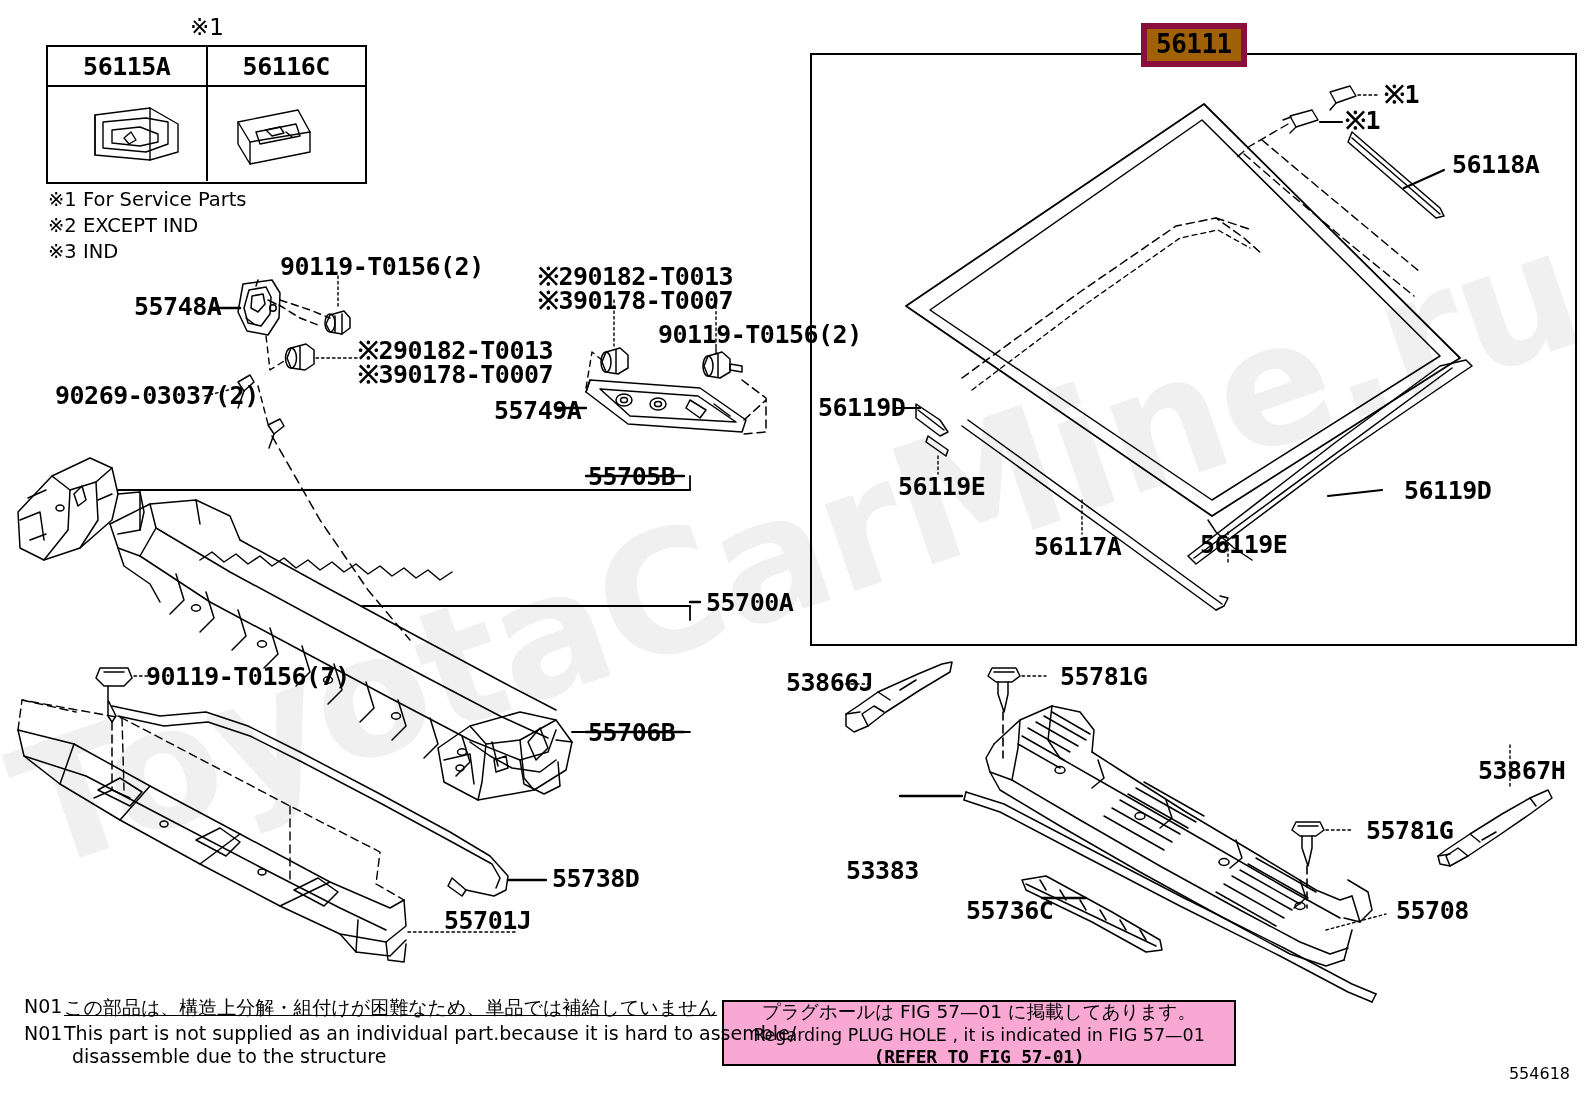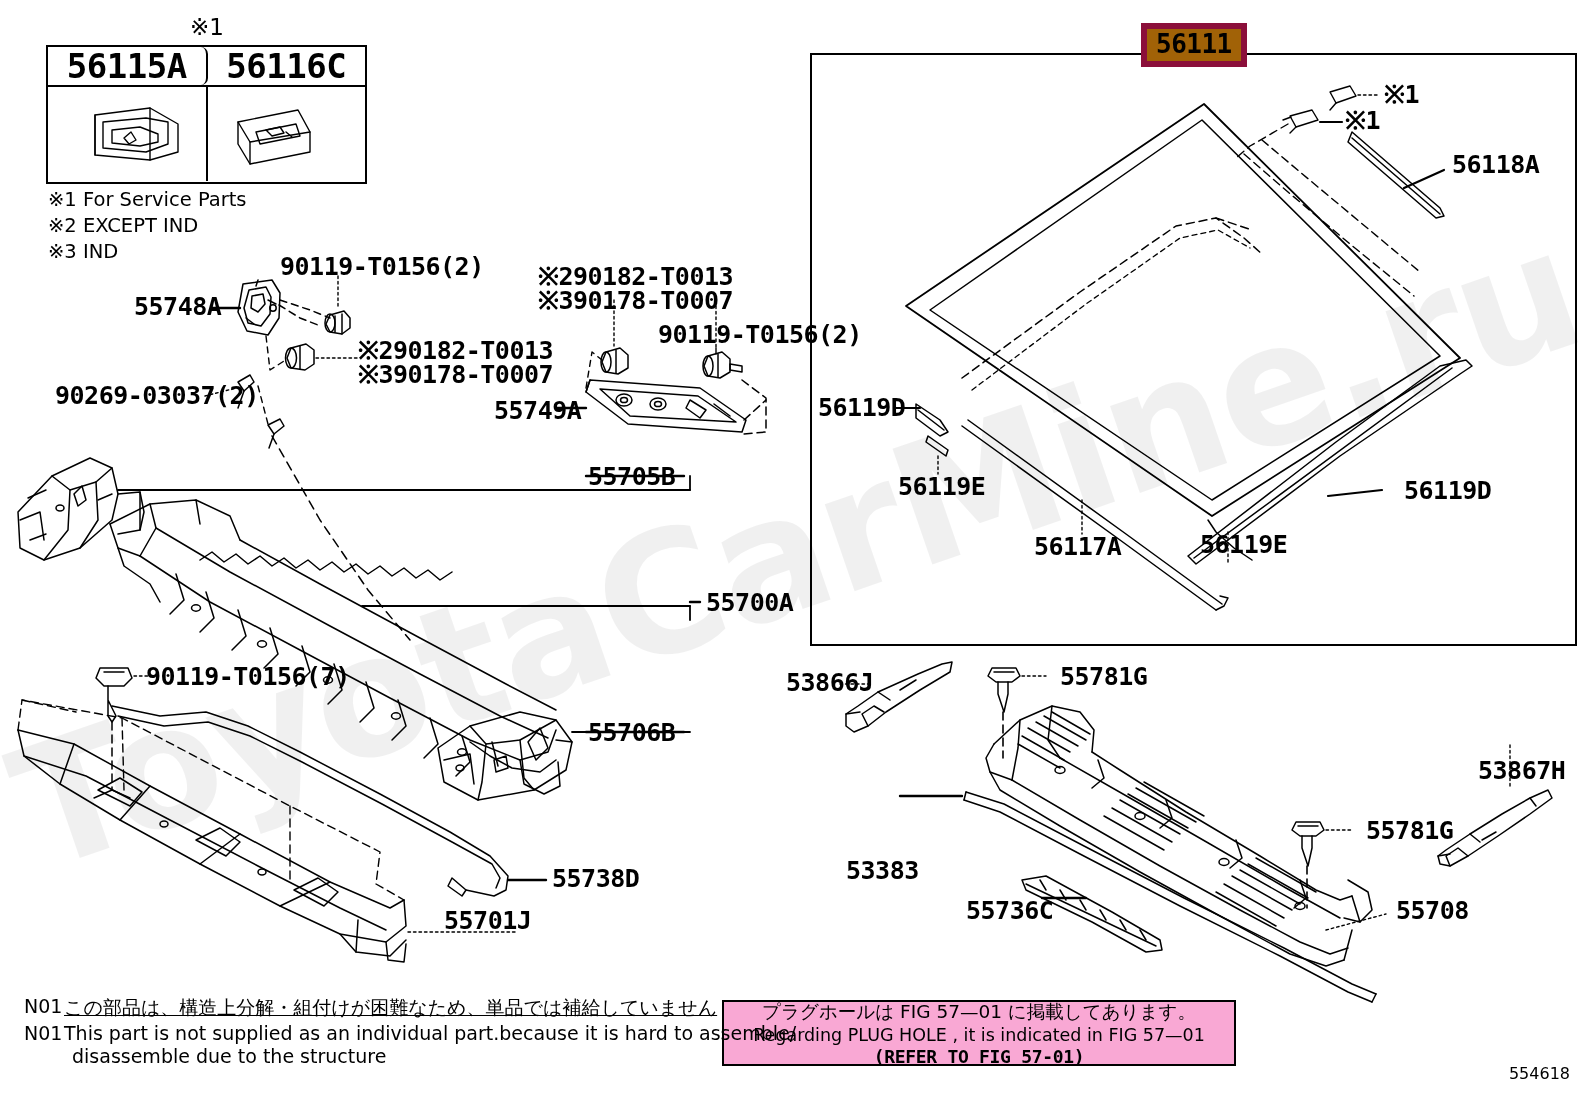--- a/index.html
+++ b/index.html
@@ -47,21 +47,21 @@
   #legend{
     position:absolute;left:46px;top:45px;width:317px;height:135px;
     border:2.5px solid #000;z-index:8;background:transparent;
   }
   #legend .hdr{
     height:38px;display:flex;border-bottom:2.5px solid #000;
   }
   #legend .hdr>div{
     flex:1;display:flex;align-items:center;justify-content:center;
     font-family:"DejaVu Sans Mono","Liberation Mono",monospace;
-    font-weight:700;font-size:34px;letter-spacing:-0.5px;border-radius:7px;
+    font-weight:700;font-size:25px;letter-spacing:-0.5px;
   }
   #legend .hdr>div:first-child{border-right:2.5px solid #000;}
   #legend .body{height:94px;display:flex;}
   #legend .body>div{flex:1;position:relative;}
   #legend .body>div:first-child{border-right:2.5px solid #000;}
   #legend-mark{
     position:absolute;left:190px;top:14px;z-index:9;
     font-family:"DejaVu Sans","Liberation Sans",sans-serif;
     font-size:23px;font-weight:500;
   }

